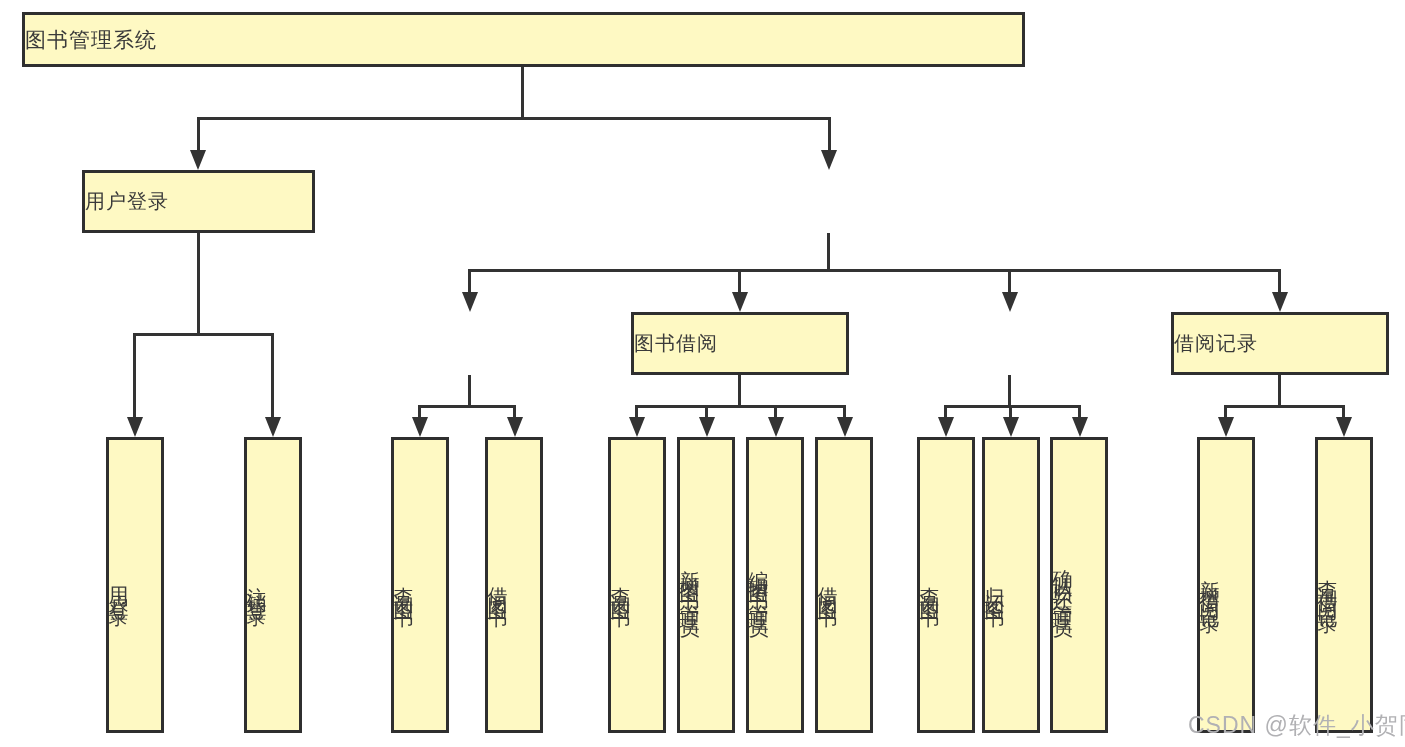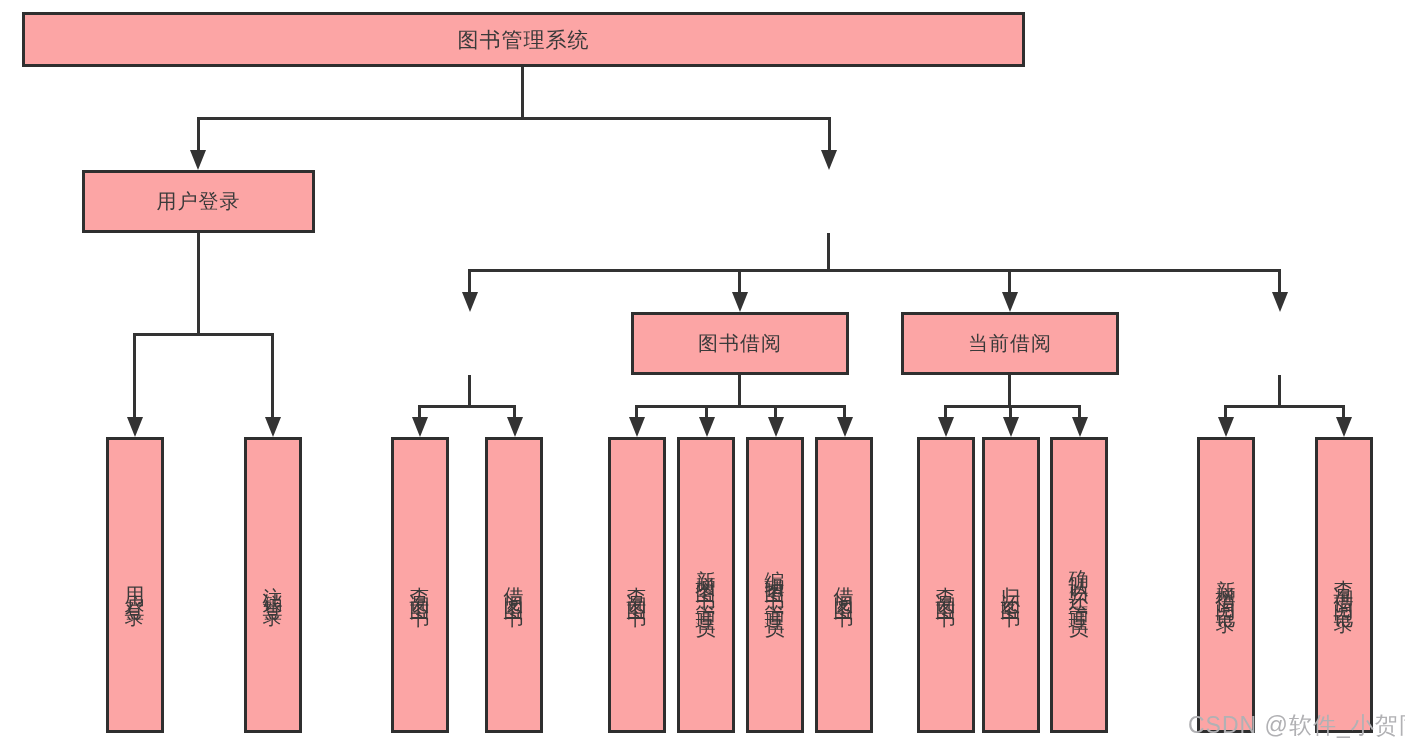--- a/index.html
+++ b/index.html
@@ -14,24 +14,23 @@
     width:1405px;height:747px;
     background:#ffffff;
     font-family:"Liberation Sans",sans-serif;
     color:var(--text);
     overflow:hidden;
   }
   .node{
     position:absolute;
     box-sizing:border-box;
     border:3px solid var(--border);
-    background:#fca5a5;
+    background:#fef9c3;
     display:flex;
     align-items:center;
-    justify-content:center;
     font-size:20px;
     letter-spacing:1px;
     color:var(--text);
   }
   .node.root{font-size:21px;}
   .node .vt{
     writing-mode:vertical-rl;
     text-orientation:mixed;
     letter-spacing:7px;
     line-height:1;
@@ -90,22 +89,22 @@
   <div class="vl" style="left:738px;top:269px;height:25px;"></div>
   <div class="ar" style="left:732px;top:292px;"></div>
   <div class="vl" style="left:1008px;top:269px;height:25px;"></div>
   <div class="ar" style="left:1002px;top:292px;"></div>
   <div class="vl" style="left:1278px;top:269px;height:25px;"></div>
   <div class="ar" style="left:1272px;top:292px;"></div>
 
   <div class="node" style="left:631px;top:312px;width:218px;height:63px;">
     <span>图书借阅</span>
   </div>
-  <div class="node" style="left:901px;top:312px;width:218px;height:63px;">
-    <span>当前借阅</span>
+  <div class="node" style="left:1171px;top:312px;width:218px;height:63px;">
+    <span>借阅记录</span>
   </div>
 
   <div class="vl" style="left:468px;top:375px;height:32px;"></div>
   <div class="hl" style="left:418px;top:405px;width:98px;"></div>
   <div class="vl" style="left:418px;top:405px;height:14px;"></div>
   <div class="ar" style="left:412px;top:417px;"></div>
   <div class="vl" style="left:513px;top:405px;height:14px;"></div>
   <div class="ar" style="left:507px;top:417px;"></div>
 
   <div class="vl" style="left:738px;top:375px;height:32px;"></div>

